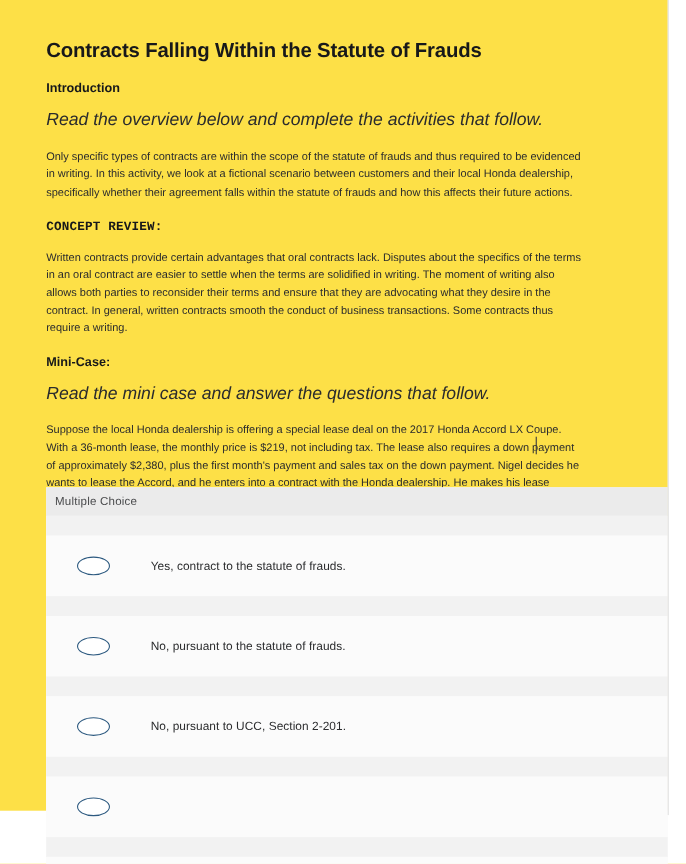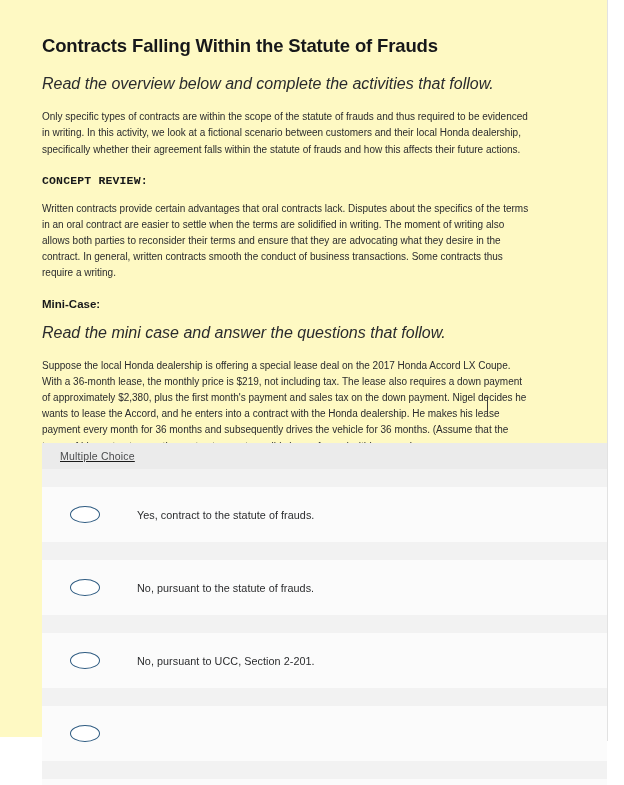--- a/index.html
+++ b/index.html
@@ -26,21 +26,21 @@
     height: 741px;
     background: #e2e2e2;
   }
 
   .page {
     position: absolute;
     left: 0;
     top: 0;
     width: 607px;
     height: 737px;
-    background: #fef9c3;
+    background: #fde047;
     box-sizing: border-box;
   }
 
   .article {
     padding: 34px 78px 0 42px;
   }
 
   .doc-title {
     font-size: 18.5px;
     font-weight: bold;
@@ -100,23 +100,22 @@
     top: 443px;
     width: 565px;
     background: #fafafa;
   }
 
   .qpanel-header {
     height: 26px;
     background: #ebebeb;
     display: flex;
     align-items: center;
-    padding-left: 18px;
-    box-sizing: border-box;
-    text-decoration: underline;
+    padding-left: 8px;
+    box-sizing: border-box;
   }
   .qpanel-header-label {
     font-size: 10.5px;
     color: #4a4b4d;
     letter-spacing: 0.2px;
   }
 
   .choice-list { background: #fafafa; }
 
   .choice-row {
@@ -152,20 +151,21 @@
 </style>
 </head>
 <body>
 
 <div class="page">
 
   <div class="article">
 
     <h1 class="doc-title">Contracts Falling Within the Statute of Frauds</h1>
 
+    <h2 class="sec-head">Introduction</h2>
 
     <p class="italic-line">Read the overview below and complete the activities that follow.</p>
 
     <p class="body-text">Only specific types of contracts are within the scope of the statute of frauds and thus required to be evidenced in writing. In this activity, we look at a fictional scenario between customers and their local Honda dealership, specifically whether their agreement falls within the statute of frauds and how this affects their future actions.</p>
 
     <h2 class="sec-head caps">CONCEPT REVIEW:</h2>
 
     <p class="body-text">Written contracts provide certain advantages that oral contracts lack. Disputes about the specifics of the terms in an oral contract are easier to settle when the terms are solidified in writing. The moment of writing also allows both parties to reconsider their terms and ensure that they are advocating what they desire in the contract. In general, written contracts smooth the conduct of business transactions. Some contracts thus require a writing.</p>
 
     <h2 class="sec-head">Mini-Case:</h2>

